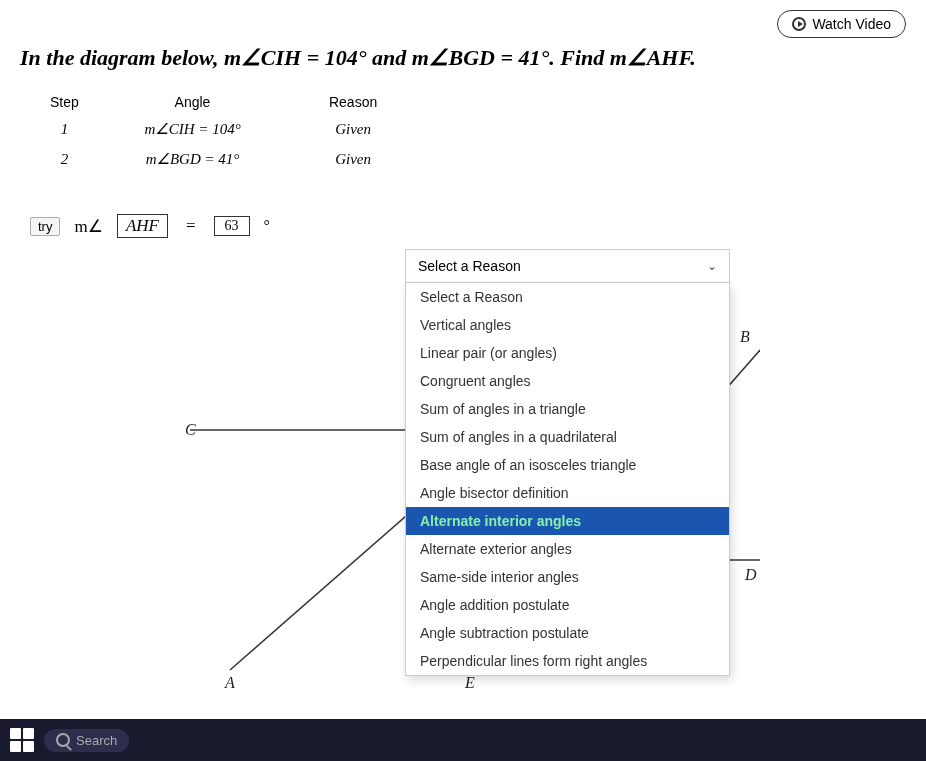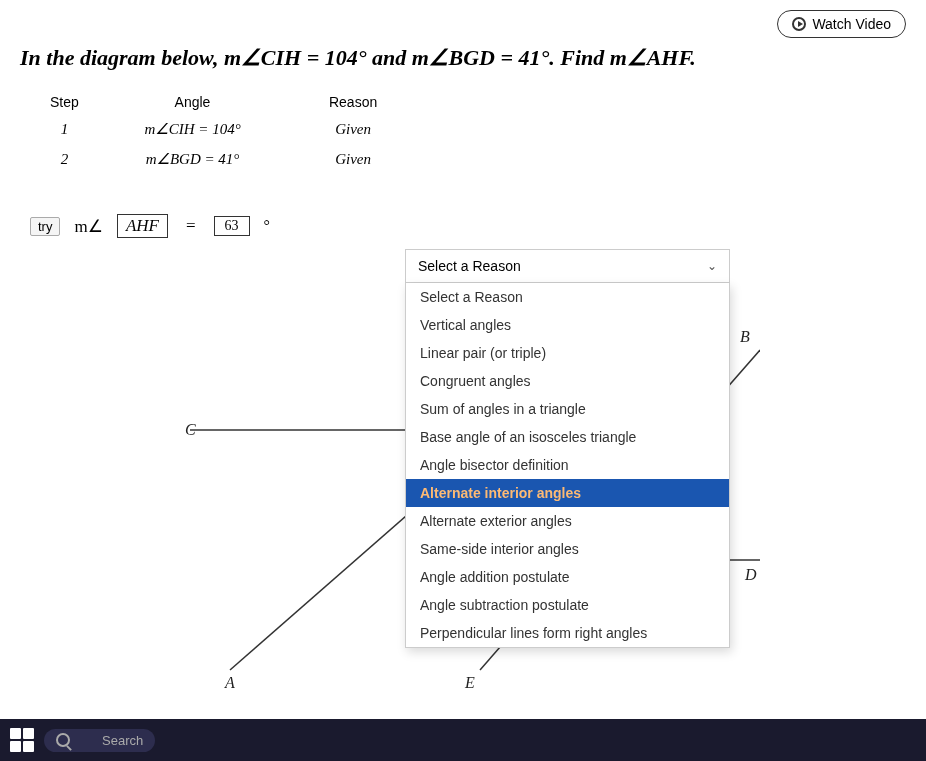--- a/index.html
+++ b/index.html
@@ -163,21 +163,21 @@
       box-shadow: 2px 4px 10px rgba(0,0,0,0.15);
     }
     .dropdown-list .option {
       padding: 6px 14px;
       cursor: pointer;
       font-size: 14px;
       color: #333;
     }
     .dropdown-list .option.selected {
       background: #1a56b0;
-      color: #fdba74;
+      color: #86efac;
       font-weight: bold;
     }
 
     
     .diagram-area {
       position: absolute;
       top: 270px;
       left: 130px;
       width: 630px;
       height: 430px;
@@ -231,21 +231,20 @@
       right: -4px;
       width: 6px;
       height: 2px;
       background: #aaa;
       transform: rotate(45deg);
     }
     .taskbar-search-text {
       color: #aaa;
       font-size: 13px;
       font-family: Arial, sans-serif;
-      margin-left: 26px;
     }
   </style>
 </head>
 <body>
 
 <button class="watch-video-btn">
   <span class="watch-icon"></span>
   <span>Watch Video</span>
 </button>
 
@@ -286,23 +285,24 @@
 
 <div class="dropdown-container">
   <div class="dropdown-header">
     <span>Select a Reason</span>
     <span class="chevron">⌄</span>
   </div>
   <div class="dropdown-list">
 
   <div class="option">Select a Reason</div>
       <div class="option">Vertical angles</div>
-      <div class="option">Linear pair (or triple)</div>
+      <div class="option">Linear pair (or angles)</div>
       <div class="option">Congruent angles</div>
       <div class="option">Sum of angles in a triangle</div>
+      <div class="option">Sum of angles in a quadrilateral</div>
       <div class="option">Base angle of an isosceles triangle</div>
       <div class="option">Angle bisector definition</div>
       <div class="option selected">Alternate interior angles</div>
       <div class="option">Alternate exterior angles</div>
       <div class="option">Same-side interior angles</div>
       <div class="option">Angle addition postulate</div>
       <div class="option">Angle subtraction postulate</div>
       <div class="option">Perpendicular lines form right angles</div>
     </div>
 </div>

